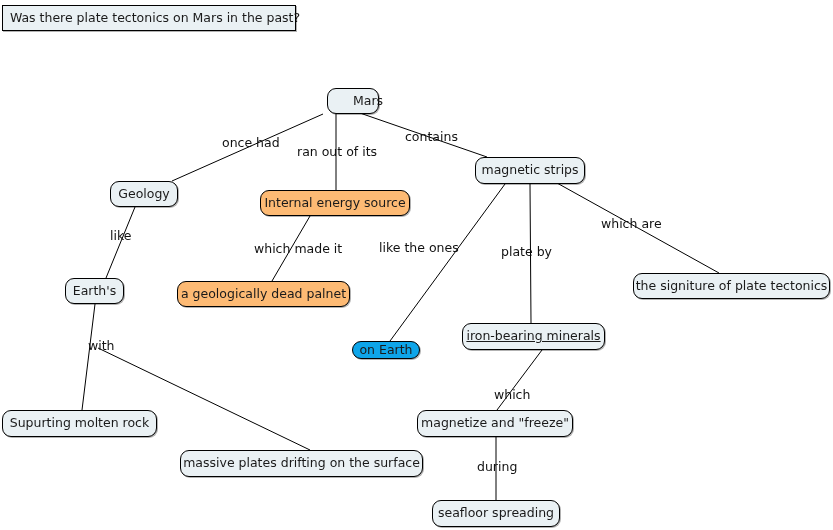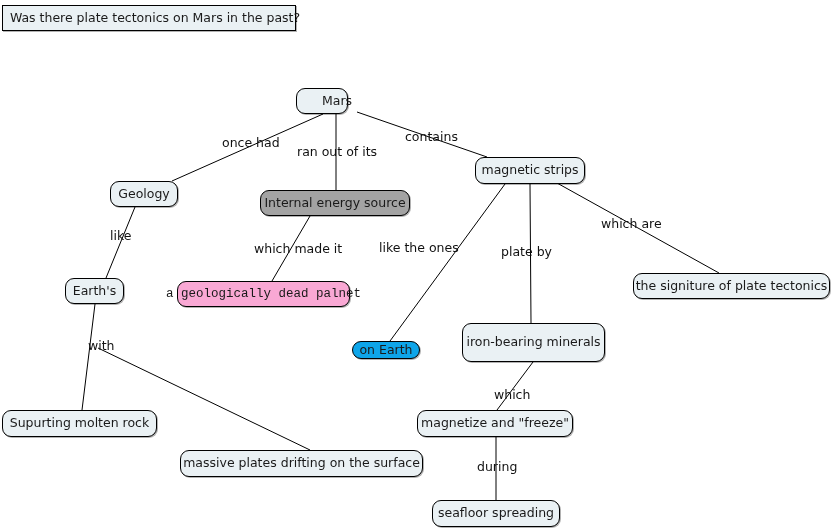--- a/index.html
+++ b/index.html
@@ -79,29 +79,29 @@
       <line x1="505" y1="184" x2="390" y2="341" stroke="#000000"></line>
       <line x1="530" y1="184" x2="531" y2="323" stroke="#000000"></line>
       <line x1="557" y1="183" x2="719" y2="273" stroke="#000000"></line>
       <line x1="95" y1="304" x2="82" y2="410" stroke="#000000"></line>
       <line x1="98" y1="348" x2="310" y2="450" stroke="#000000"></line>
       <line x1="542" y1="350" x2="497" y2="410" stroke="#000000"></line>
       <line x1="496" y1="437" x2="496" y2="500" stroke="#000000"></line>
     </svg>
 
   <div id="node-layer">
-      <div class="node" style="left: 296px; top: 88px; width: 47px; height: 26px; background: rgb(234, 241, 244); border-color: rgb(0, 0, 0); color: rgb(26, 26, 26); padding-left: 40px;">Mars</div>
+      <div class="node" style="left: 327px; top: 88px; width: 47px; height: 26px; background: rgb(234, 241, 244); border-color: rgb(0, 0, 0); color: rgb(26, 26, 26); padding-left: 40px;">Mars</div>
       <div class="node" style="left: 110px; top: 181px; width: 68px; height: 26px; background: rgb(234, 241, 244); border-color: rgb(0, 0, 0); color: rgb(26, 26, 26);">Geology</div>
-      <div class="node" style="left: 260px; top: 190px; width: 150px; height: 26px; background: #a3a3a3; border-color: rgb(0, 0, 0); color: rgb(26, 26, 26);">Internal energy source</div>
+      <div class="node" style="left: 260px; top: 190px; width: 150px; height: 26px; background: #fdba74; border-color: rgb(0, 0, 0); color: rgb(26, 26, 26);">Internal energy source</div>
       <div class="node" style="left: 475px; top: 157px; width: 110px; height: 27px; background: rgb(234, 241, 244); border-color: rgb(0, 0, 0); color: rgb(26, 26, 26);">magnetic strips</div>
       <div class="node" style="left: 65px; top: 278px; width: 59px; height: 26px; background: rgb(234, 241, 244); border-color: rgb(0, 0, 0); color: rgb(26, 26, 26);">Earth's</div>
-      <div class="node" style="left: 177px; top: 281px; width: 173px; height: 26px; background: #f9a8d4; border-color: rgb(0, 0, 0); color: rgb(26, 26, 26); font-family: Liberation Mono, monospace;">a geologically dead palnet</div>
+      <div class="node" style="left: 177px; top: 281px; width: 173px; height: 26px; background: #fdba74; border-color: rgb(0, 0, 0); color: rgb(26, 26, 26);">a geologically dead palnet</div>
       <div class="node" style="left: 633px; top: 273px; width: 197px; height: 26px; background: rgb(234, 241, 244); border-color: rgb(0, 0, 0); color: rgb(26, 26, 26);">the signiture of plate tectonics</div>
       <div class="node" style="left: 352px; top: 341px; width: 68px; height: 18px; background: #0ea5e9; border-color: rgb(0, 0, 0); color: rgb(26, 26, 26);">on Earth</div>
-      <div class="node" style="left: 462px; top: 323px; width: 143px; height: 39px; background: rgb(234, 241, 244); border-color: rgb(0, 0, 0); color: rgb(26, 26, 26);">iron-bearing minerals</div>
+      <div class="node" style="left: 462px; top: 323px; width: 143px; height: 27px; background: rgb(234, 241, 244); border-color: rgb(0, 0, 0); color: rgb(26, 26, 26); text-decoration: underline;">iron-bearing minerals</div>
       <div class="node" style="left: 2px; top: 410px; width: 155px; height: 27px; background: rgb(234, 241, 244); border-color: rgb(0, 0, 0); color: rgb(26, 26, 26);">Supurting molten rock</div>
       <div class="node" style="left: 417px; top: 410px; width: 156px; height: 27px; background: rgb(234, 241, 244); border-color: rgb(0, 0, 0); color: rgb(26, 26, 26);">magnetize and "freeze"</div>
       <div class="node" style="left: 180px; top: 450px; width: 243px; height: 27px; background: rgb(234, 241, 244); border-color: rgb(0, 0, 0); color: rgb(26, 26, 26);">massive plates drifting on the surface</div>
       <div class="node" style="left: 432px; top: 500px; width: 128px; height: 27px; background: rgb(234, 241, 244); border-color: rgb(0, 0, 0); color: rgb(26, 26, 26);">seafloor spreading</div>
     </div>
 
   <div id="label-layer">
       <div class="elabel" style="left: 222px; top: 137px;">once had</div>
       <div class="elabel" style="left: 297px; top: 146px;">ran out of its</div>
       <div class="elabel" style="left: 405px; top: 131px;">contains</div>

